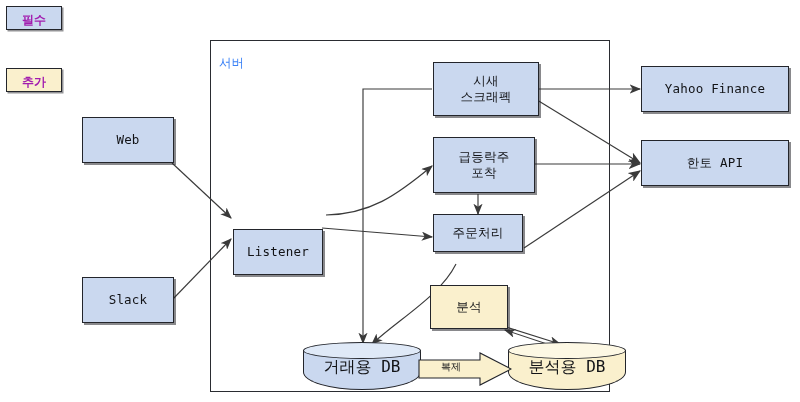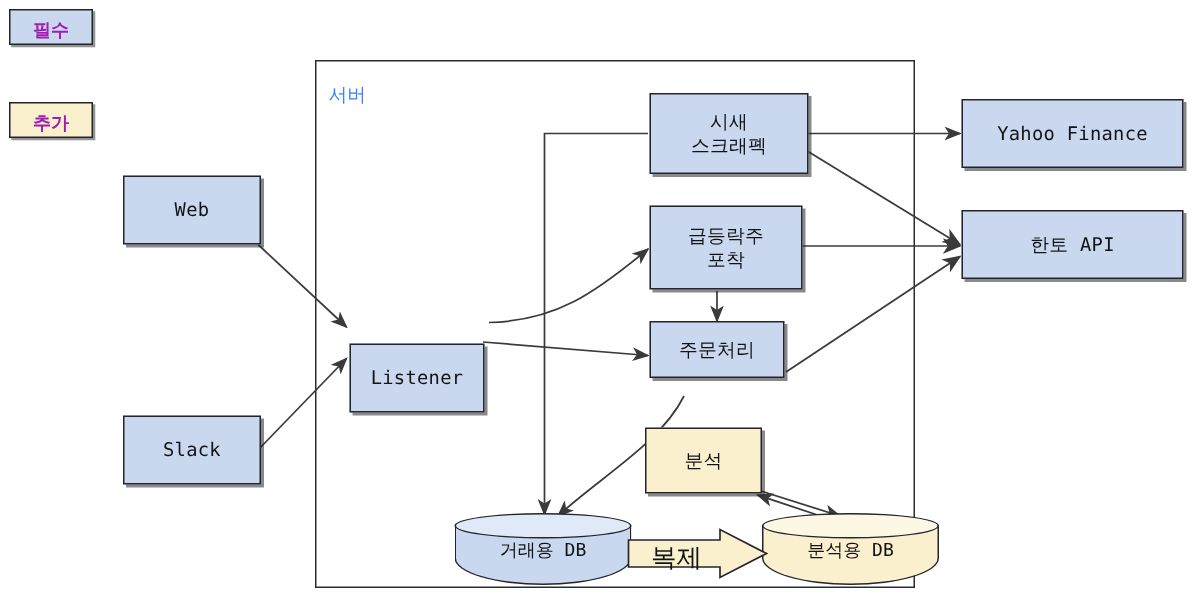--- a/index.html
+++ b/index.html
@@ -100,21 +100,21 @@
     border: 1.2px solid #23252b;
     border-radius: 50%;
     box-sizing: border-box;
   }
   .cyl .cyl-lbl {
     position: absolute;
     left: 0; right: 0;
     top: 50%;
     transform: translateY(-45%);
     text-align: center;
-    font-size: 12px;
+    font-size: 16px;
     color: #121316;
   }
   .cyl.blue  .body { background: #cad8ef; }
   .cyl.blue  .top  { background: #dfe9f7; }
   .cyl.cream .body { background: #faf0cd; }
   .cyl.cream .top  { background: #fdf8e4; }
 
   
   #replicate-arrow {
     position: absolute;
@@ -122,21 +122,21 @@
     top: 352px;
     width: 94px;
     height: 34px;
   }
   #replicate-label {
     position: absolute;
     left: 420px;
     top: 360px;
     width: 62px;
     text-align: center;
-    font-size: 17px;
+    font-size: 10px;
     color: #121316;
   }
 </style>
 </head>
 <body>
 
 <div id="canvas">
 
   <div class="legend-chip" id="legend-required">
     <span>필수</span>

